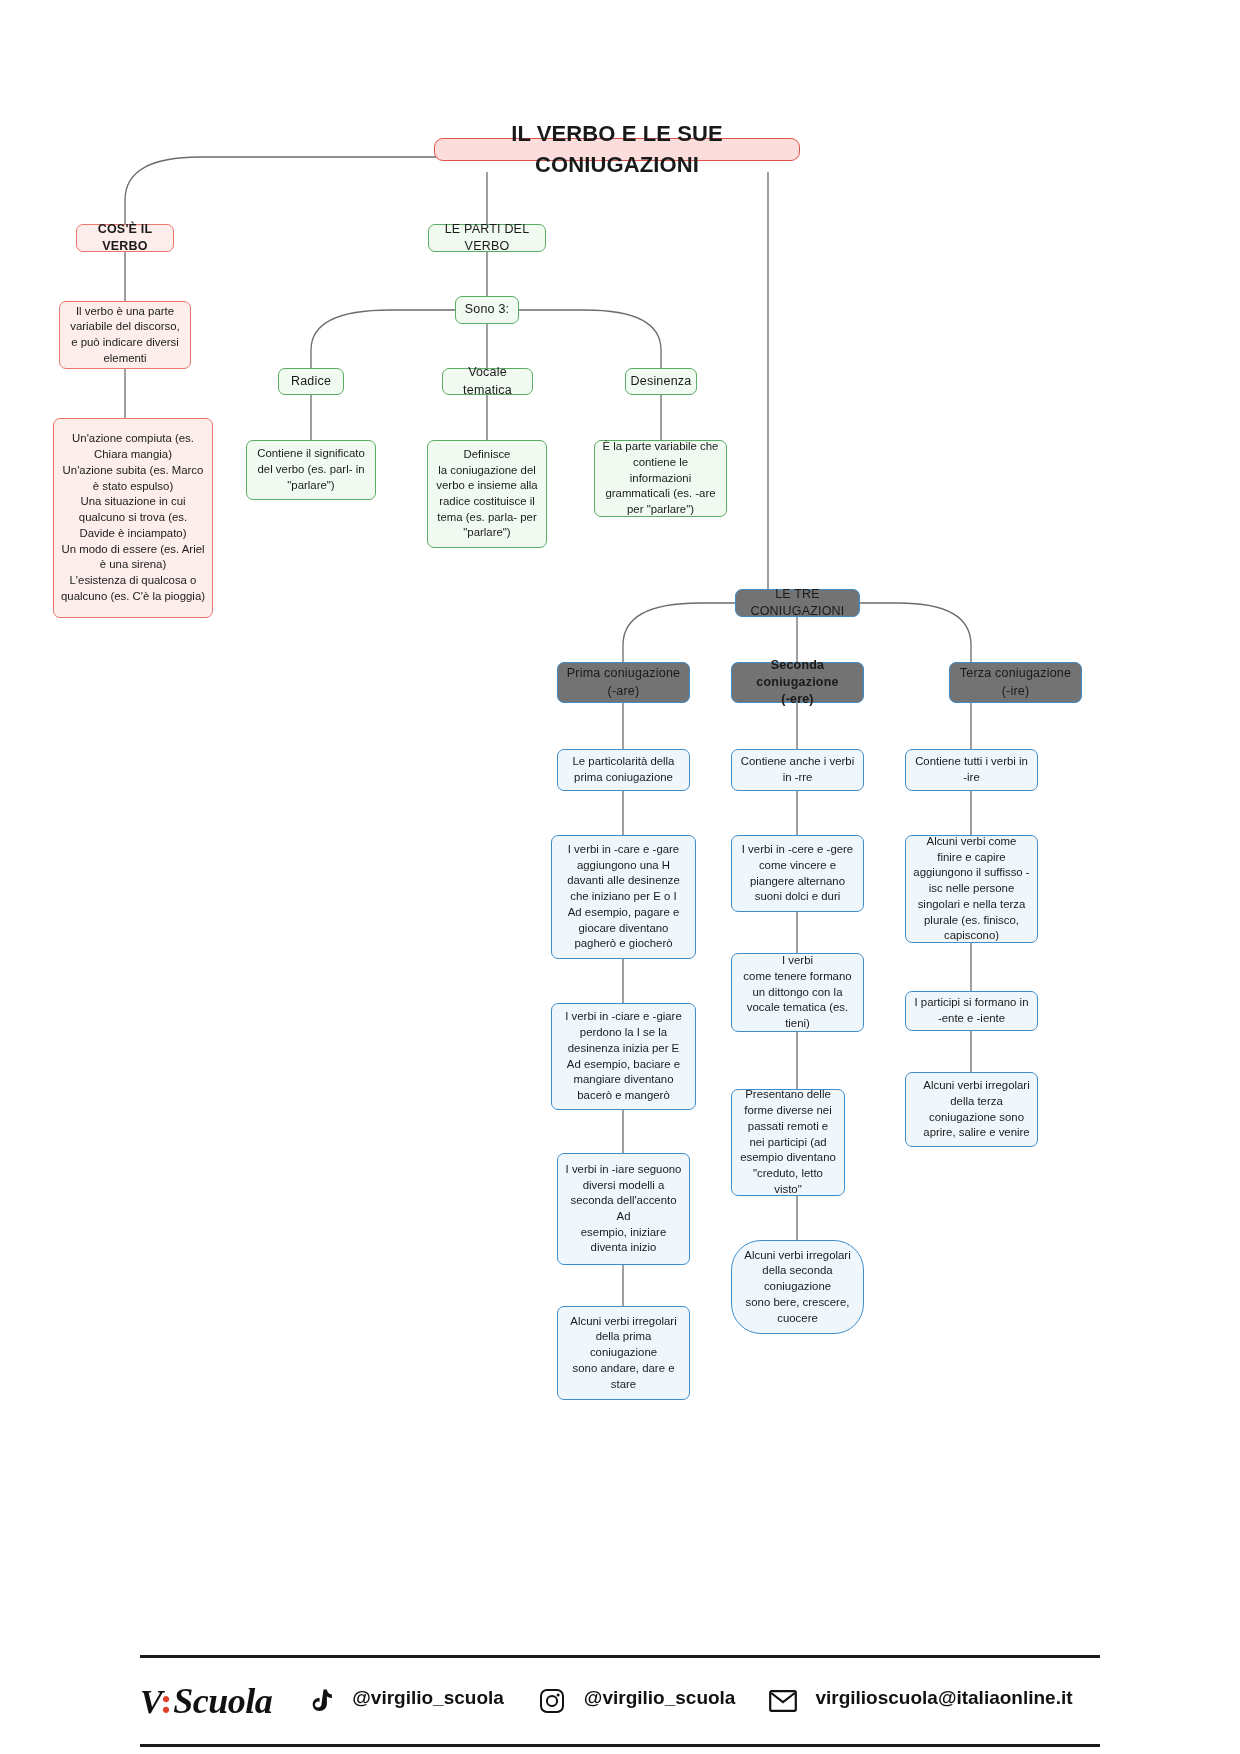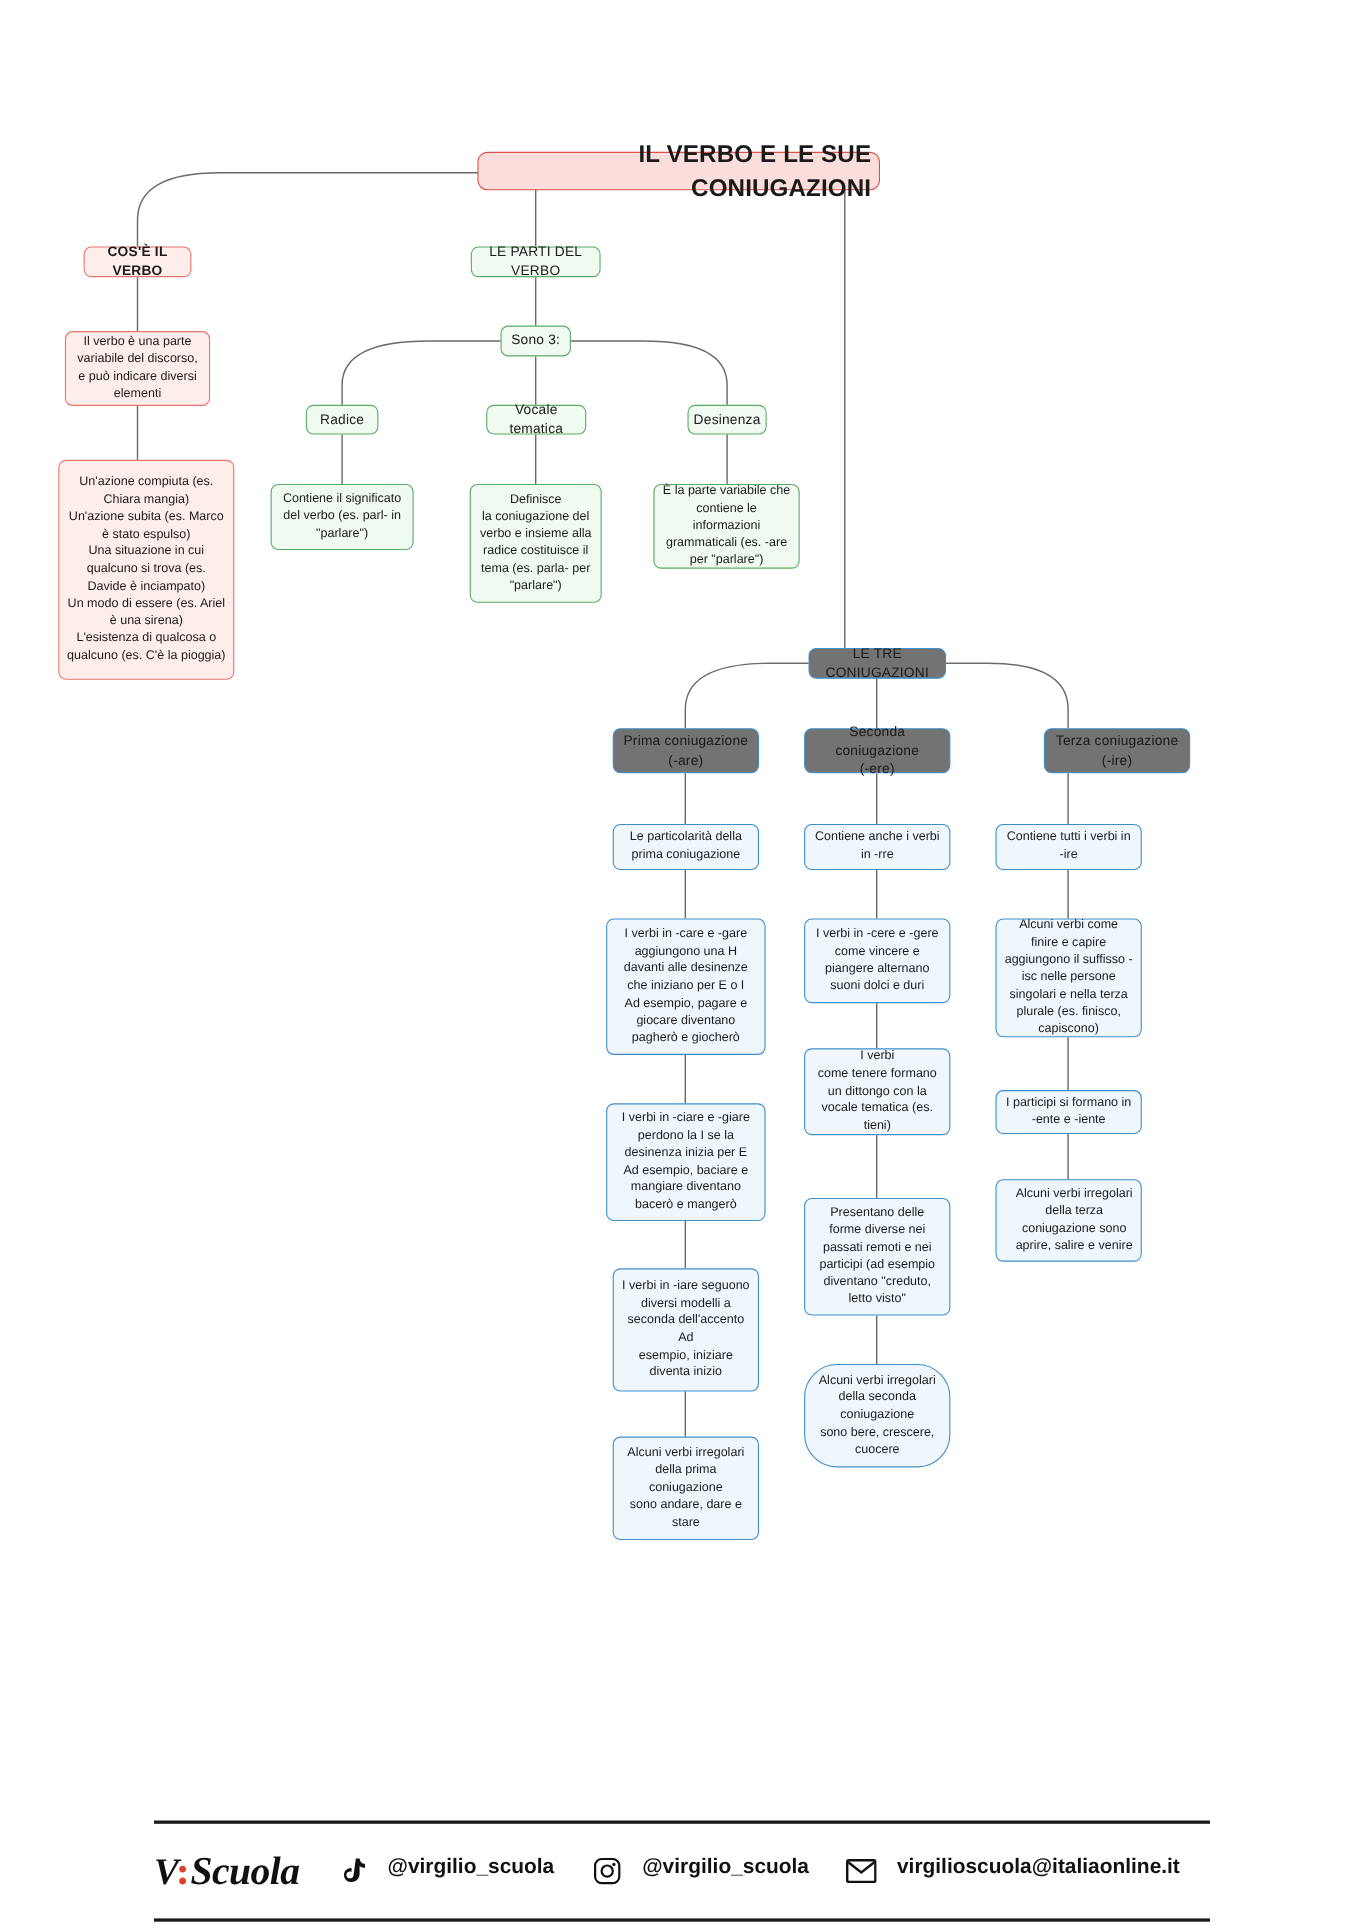--- a/index.html
+++ b/index.html
@@ -200,21 +200,21 @@
     <line x1="797" y1="912" x2="797" y2="953"></line>
     <line x1="797" y1="1032" x2="797" y2="1089"></line>
     <line x1="797" y1="1196" x2="797" y2="1240"></line>
 
     <line x1="971" y1="703" x2="971" y2="749"></line>
     <line x1="971" y1="791" x2="971" y2="835"></line>
     <line x1="971" y1="943" x2="971" y2="991"></line>
     <line x1="971" y1="1030" x2="971" y2="1072"></line>
   </svg>
 
-  <div class="node n-root" style="left:434px; top:138px; width:366px; height:35px;text-align:right;">
+  <div class="node n-root" style="left:434px; top:138px; width:366px; height:23px;">
     <span>IL VERBO E LE SUE CONIUGAZIONI</span>
   </div>
 
   <div class="node n-red-head" style="left:76px; top:224px; width:98px; height:28px;">
     <span>COS'È IL VERBO</span>
   </div>
 
   <div class="node n-red-body" style="left:59px; top:301px; width:132px; height:68px;">
     <span>Il verbo è una parte variabile del discorso, e può indicare diversi elementi</span>
   </div>
@@ -279,35 +279,35 @@
   <div class="node n-blue" style="left:557px; top:1153px; width:133px; height:112px;">
     <span>I verbi in -iare seguono diversi modelli a seconda dell'accento
 Ad
 esempio, iniziare diventa inizio</span>
   </div>
   <div class="node n-blue" style="left:557px; top:1306px; width:133px; height:94px;">
     <span>Alcuni verbi irregolari della prima coniugazione
 sono andare, dare e stare</span>
   </div>
 
-  <div class="node n-blue-head" style="left:731px; top:662px; width:133px; height:41px; font-weight:400;">
+  <div class="node n-blue-head" style="left:731px; top:662px; width:133px; height:41px; font-weight:700;">
     <span>Seconda coniugazione
 (-ere)</span>
   </div>
   <div class="node n-blue" style="left:731px; top:749px; width:133px; height:42px;">
     <span>Contiene anche i verbi in -rre</span>
   </div>
   <div class="node n-blue" style="left:731px; top:835px; width:133px; height:77px;">
     <span>I verbi in -cere e -gere come vincere e piangere alternano suoni dolci e duri</span>
   </div>
   <div class="node n-blue" style="left:731px; top:953px; width:133px; height:79px;">
     <span>I verbi
 come tenere formano un dittongo con la vocale tematica (es. tieni)</span>
   </div>
-  <div class="node n-blue" style="left:731px; top:1089px; width:133px; height:107px;">
+  <div class="node n-blue" style="left:731px; top:1089px; width:114px; height:107px;">
     <span>Presentano delle forme diverse nei passati remoti e nei participi (ad esempio diventano "creduto, letto visto"</span>
   </div>
   <div class="node n-blue" style="left:731px; top:1240px; width:133px; height:94px;border-radius:30px;">
     <span>Alcuni verbi irregolari della seconda coniugazione
 sono bere, crescere, cuocere</span>
   </div>
 
   <div class="node n-blue-head" style="left:905px; top:662px; width:133px; height:41px; font-weight:400;margin-left:44px;">
     <span>Terza coniugazione
 (-ire)</span>

